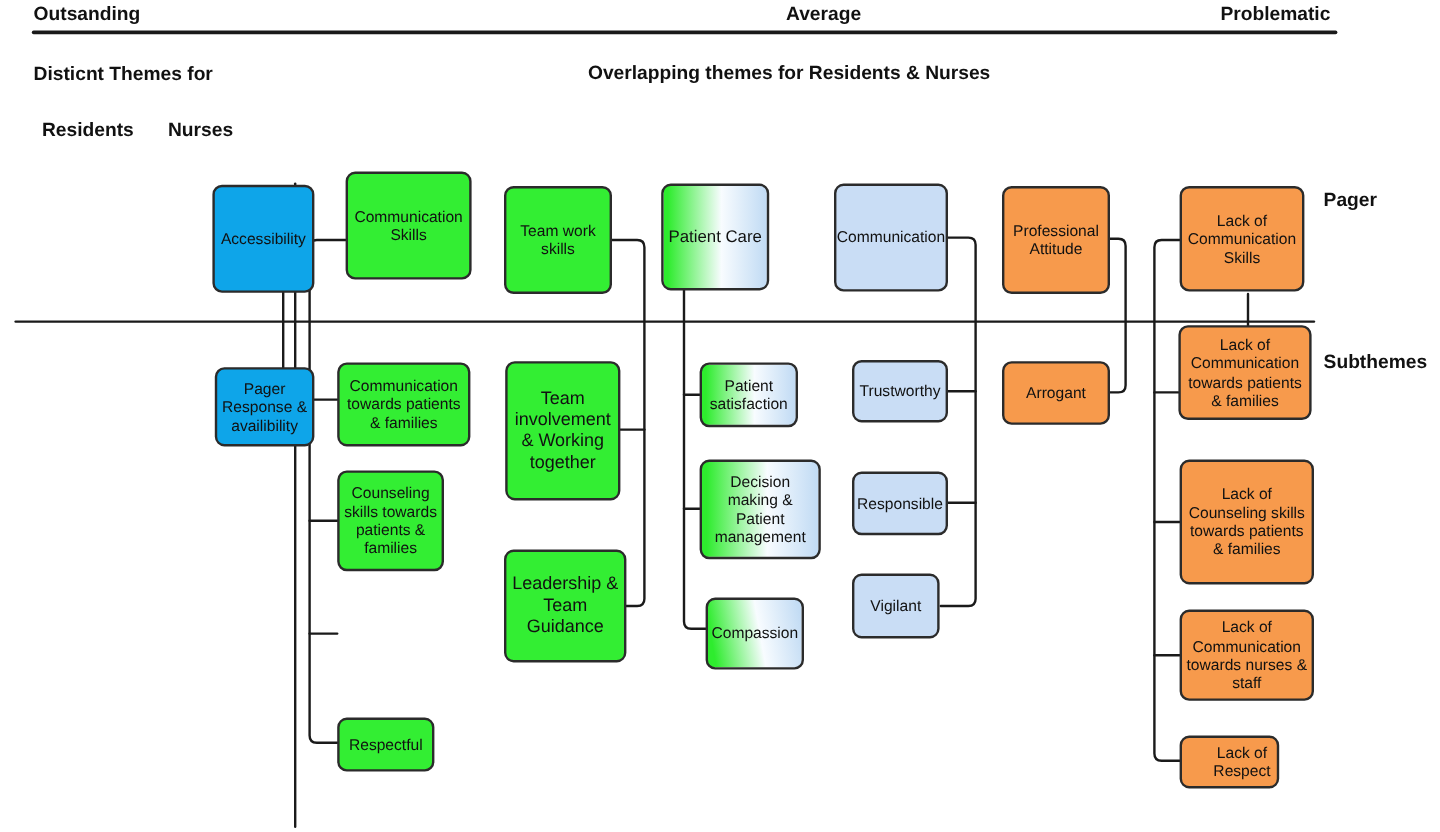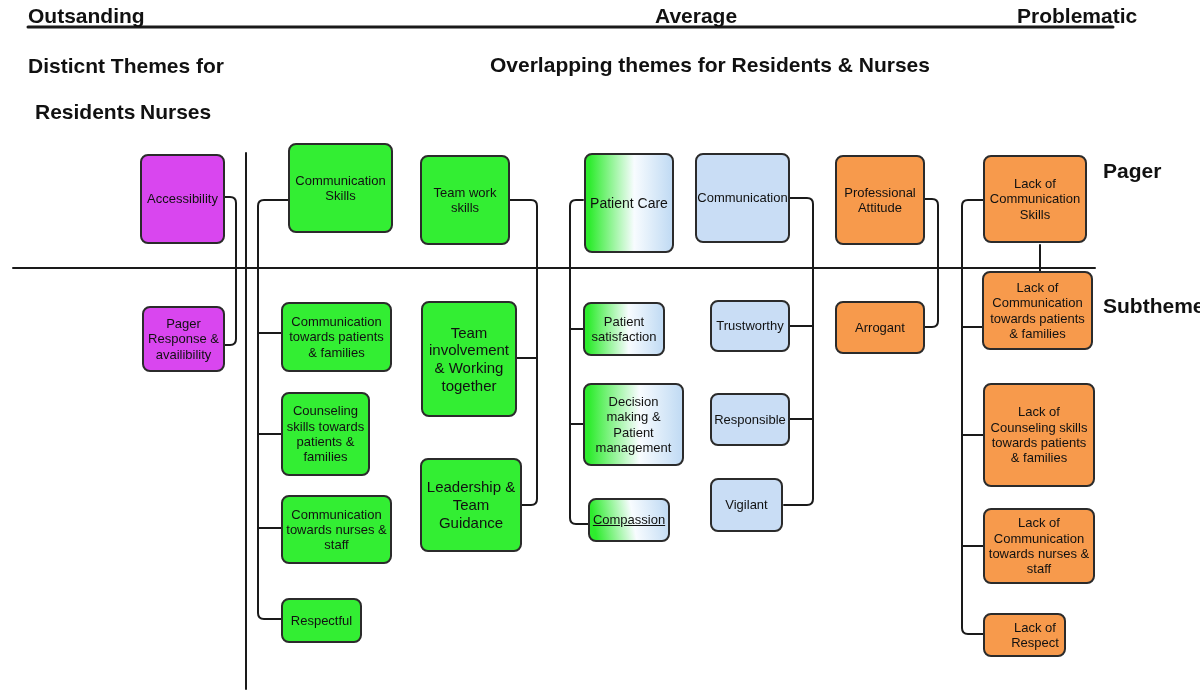--- a/index.html
+++ b/index.html
@@ -1,30 +1,30 @@
 <!DOCTYPE html>
 <html><head>
 <meta charset="utf-8">
 <style>
   html,body{margin:0;padding:0;background:#ffffff;}
   #canvas{
     position:relative;width:1200px;height:693px;background:#ffffff;
     font-family:"Liberation Sans", sans-serif;color:#111;overflow:hidden;
   }
-  .hdr{position:absolute;font-weight:bold;font-size:21px;white-space:nowrap;}
+  .hdr{position:absolute;font-weight:bold;font-size:16px;white-space:nowrap;}
   svg.lines{position:absolute;left:0;top:0;width:1200px;height:693px;}
   .box{
     position:absolute;box-sizing:border-box;
     border:2px solid #2b2b2b;border-radius:8px;
     display:flex;align-items:center;justify-content:center;
     text-align:center;font-size:13px;line-height:1.18;padding:3px;
     color:#111;
   }
   .purple{background:#b18cb5;}
-  .yellow{background:#d946ef;}
+  .yellow{background:#0ea5e9;margin-left:37px;}
   .green{background:#33ee33;}
   .blue{background:#c9ddf5;}
   .orange{background:#f79a4c;}
   .grad{background:linear-gradient(90deg,#2eec2e 4%,#f8fcff 56%,#c3dcf4 98%);}
   .grad2{background:linear-gradient(80deg,#2eec2e 8%,#f8fcff 55%,#c3dcf4 96%);}
   .big{font-size:15px;}
 
   
   #h-out{left:28px;top:4px;}
   #h-avg{left:655px;top:4px;}
@@ -34,36 +34,36 @@
   #h-nur{left:140px;top:100px;}
   #h-over{left:490px;top:53px;}
   #h-themes{left:1103px;top:159px;}
   #h-sub{left:1103px;top:294px;}
 
   
   #b-medical{left:20px;top:154px;width:90px;height:90px;}
   #b-access{left:140px;top:154px;width:85px;height:90px;}
   #b-commsk{left:288px;top:143px;width:105px;height:90px;}
   #b-teamwk{left:420px;top:155px;width:90px;height:90px;}
-  #b-patcare{left:584px;top:153px;width:90px;height:100px;font-size:14px;}
+  #b-patcare{left:551px;top:153px;width:90px;height:89px;font-size:14px;}
   #b-resp{left:695px;top:153px;width:95px;height:90px;}
   #b-profatt{left:835px;top:155px;width:90px;height:90px;}
   #b-lackcs{left:983px;top:155px;width:104px;height:88px;}
 
   
   #b-pager{left:142px;top:306px;width:83px;height:66px;}
   #b-commpat{left:281px;top:302px;width:111px;height:70px;}
   #b-counsel{left:281px;top:392px;width:89px;height:84px;}
   #b-commnur{left:281px;top:495px;width:111px;height:69px;}
   #b-respect{left:281px;top:598px;width:81px;height:45px;}
   #b-teaminv{left:421px;top:301px;width:96px;height:116px;}
   #b-leader{left:420px;top:458px;width:102px;height:94px;}
   #b-patsat{left:583px;top:302px;width:82px;height:54px;}
   #b-decis{left:583px;top:383px;width:101px;height:83px;}
-  #b-compas{left:588px;top:498px;width:82px;height:44px;text-decoration:underline;}
+  #b-compas{left:588px;top:498px;width:82px;height:60px;}
   #b-trust{left:710px;top:300px;width:80px;height:52px;}
   #b-respb{left:710px;top:393px;width:80px;height:53px;}
   #b-vigil{left:710px;top:478px;width:73px;height:54px;}
   #b-arrog{left:835px;top:301px;width:90px;height:53px;}
   #b-lackpat{left:982px;top:271px;width:111px;height:79px;}
   #b-lackcoun{left:983px;top:383px;width:112px;height:104px;}
   #b-lacknur{left:983px;top:508px;width:112px;height:76px;}
   #b-lackresp{left:983px;top:613px;width:83px;height:44px;padding-left:24px;}
 </style>
 </head>
@@ -120,21 +120,20 @@
   <div class="box green" id="b-commsk">Communication Skills</div>
   <div class="box green" id="b-teamwk">Team work skills</div>
   <div class="box grad" id="b-patcare">Patient Care</div>
   <div class="box blue" id="b-resp">Communication</div>
   <div class="box orange" id="b-profatt">Professional Attitude</div>
   <div class="box orange" id="b-lackcs">Lack of Communication Skills</div>
 
   <div class="box yellow" id="b-pager">Pager Response &amp; availibility</div>
   <div class="box green" id="b-commpat">Communication towards patients &amp; families</div>
   <div class="box green" id="b-counsel">Counseling skills towards patients &amp; families</div>
-  <div class="box green" id="b-commnur">Communication towards nurses &amp; staff</div>
   <div class="box green" id="b-respect">Respectful</div>
   <div class="box green big" id="b-teaminv">Team involvement &amp; Working together</div>
   <div class="box green big" id="b-leader">Leadership &amp; Team Guidance</div>
   <div class="box grad" id="b-patsat">Patient satisfaction</div>
   <div class="box grad" id="b-decis">Decision making &amp; Patient management</div>
   <div class="box grad2" id="b-compas">Compassion</div>
   <div class="box blue" id="b-trust">Trustworthy</div>
   <div class="box blue" id="b-respb">Responsible</div>
   <div class="box blue" id="b-vigil">Vigilant</div>
   <div class="box orange" id="b-arrog">Arrogant</div>

